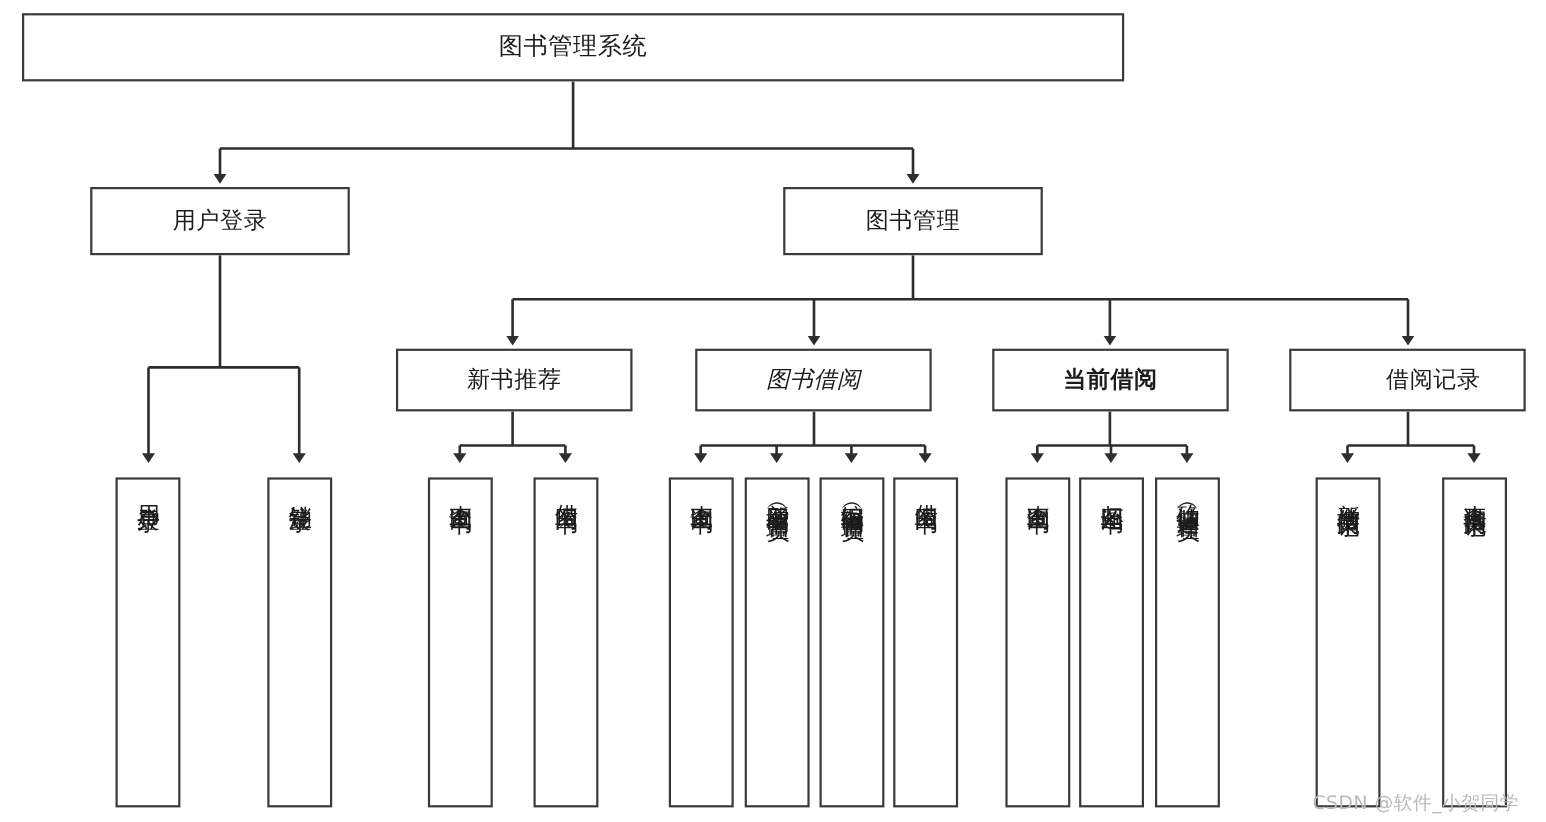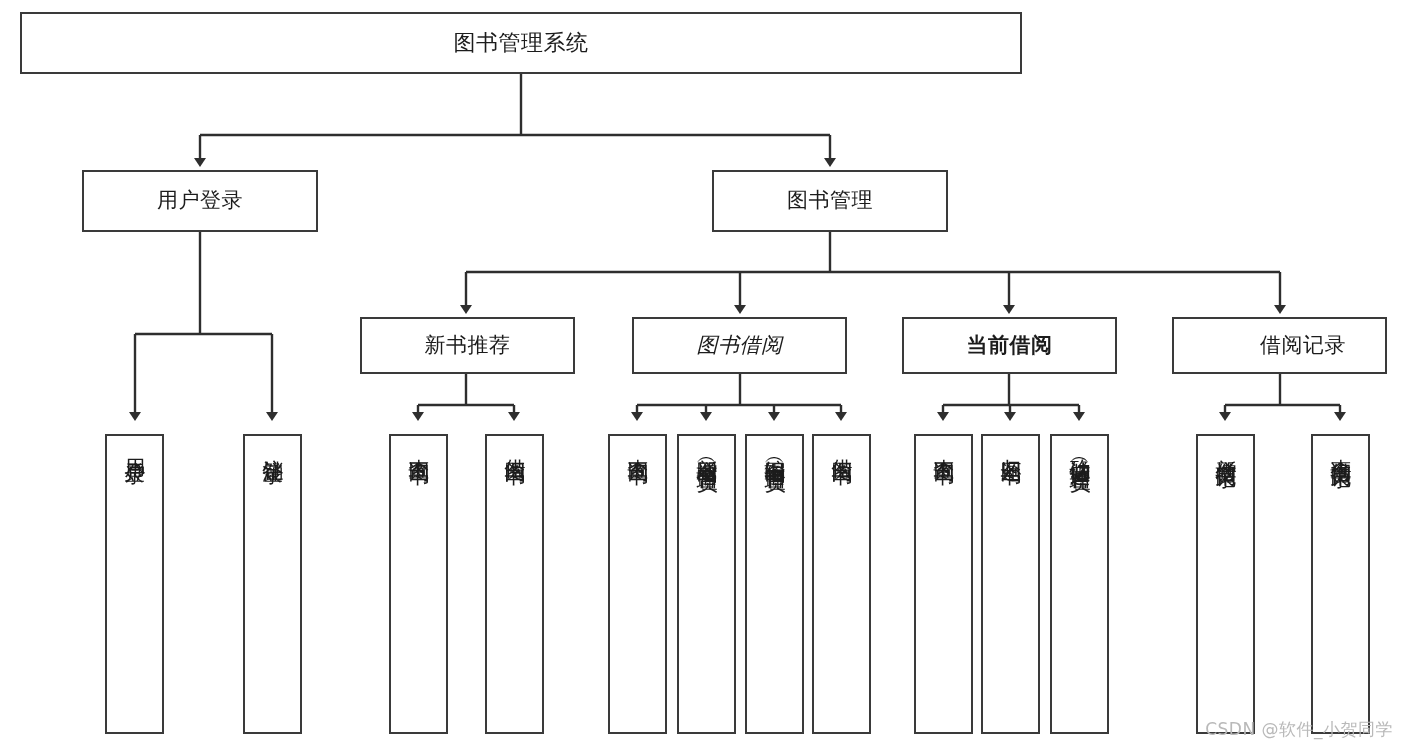--- a/index.html
+++ b/index.html
@@ -57,21 +57,21 @@
   .node.vert .label {
     writing-mode: vertical-rl;
     text-orientation: upright;
     font-size: 21px;
     letter-spacing: 2px;
     line-height: 1;
     white-space: nowrap;
   }
   #watermark {
     position: absolute;
-    right: 12px;
+    right: 24px;
     bottom: 6px;
     font-size: 17px;
     color: #b9b9b9;
     letter-spacing: 0.5px;
     white-space: nowrap;
     user-select: none;
   }
 </style>
 </head>
 <body>

